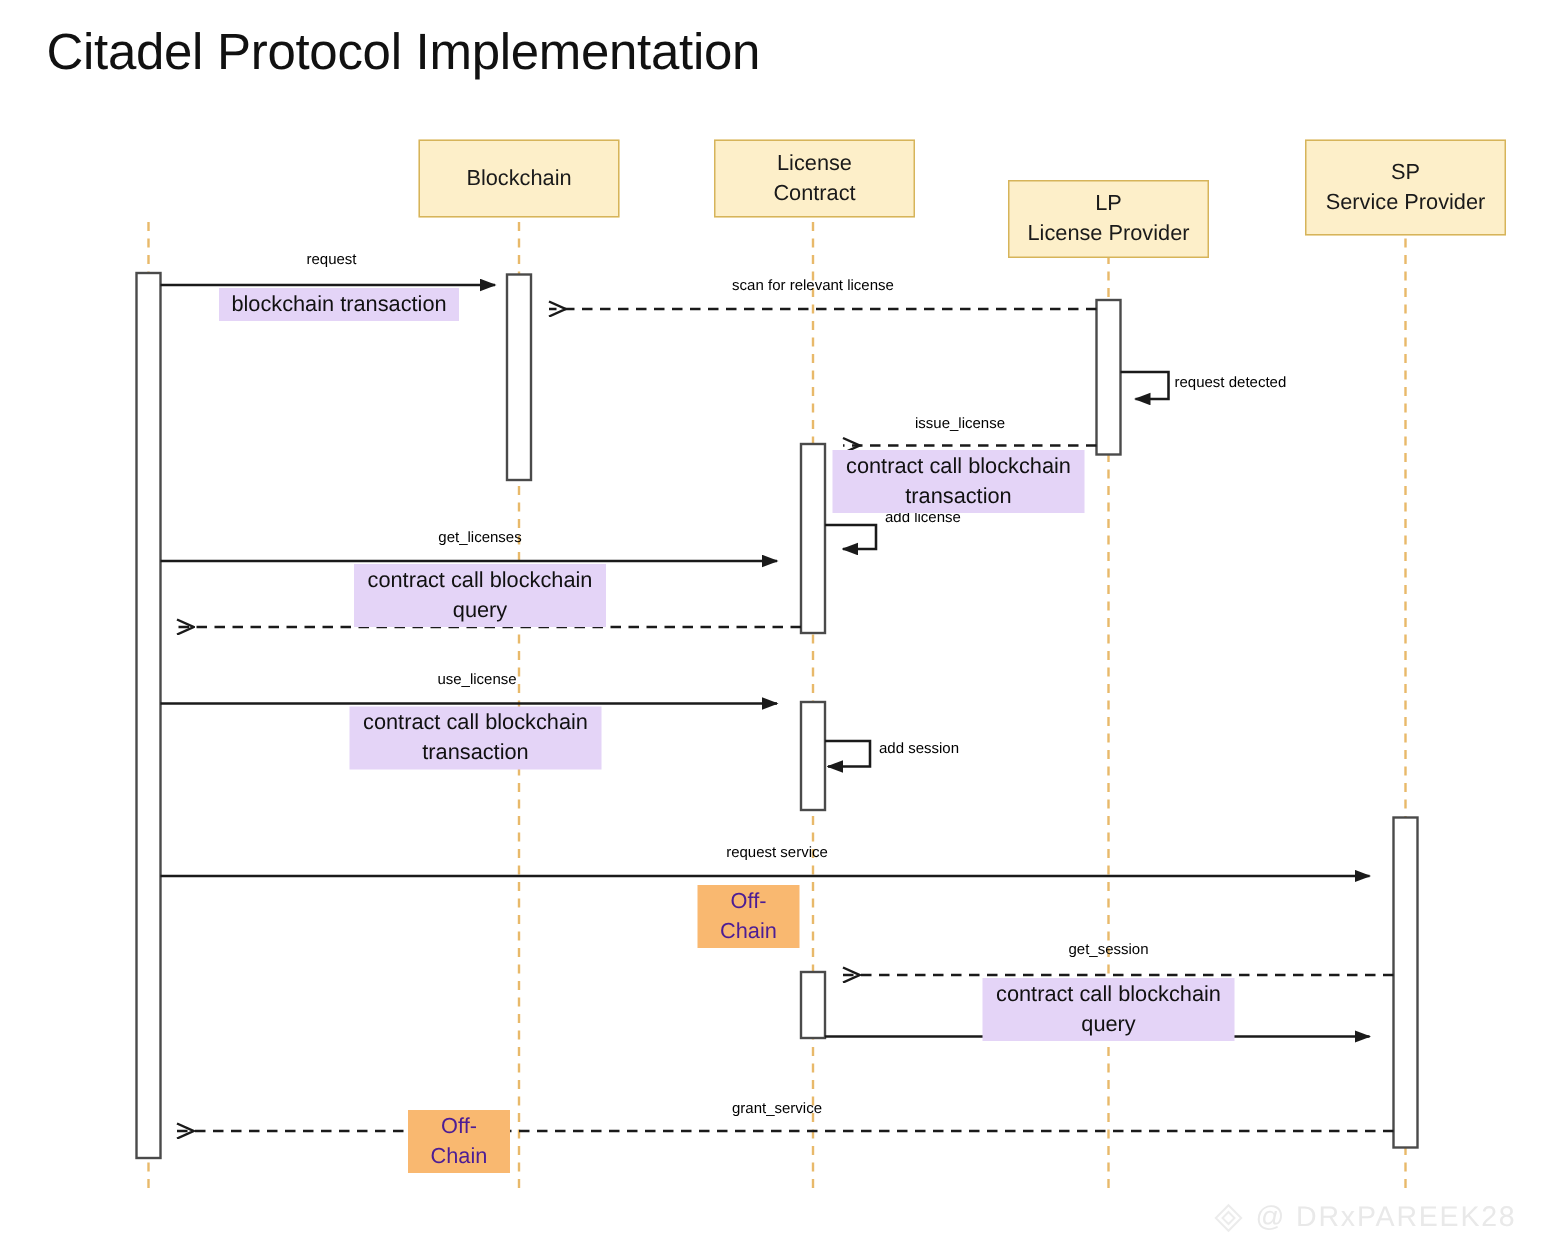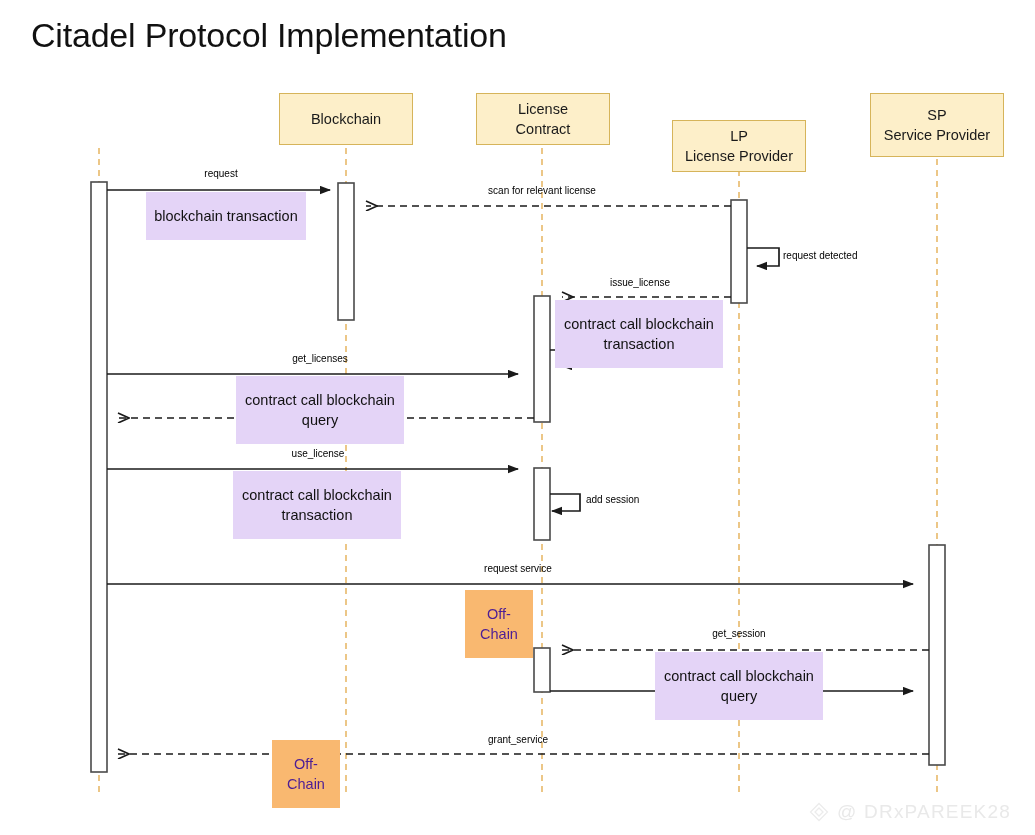--- a/index.html
+++ b/index.html
@@ -56,21 +56,21 @@
     transform: translateX(-50%);
   }
   .msg-label.left-anchor { transform: none; }
   .note {
     position: absolute;
     font-size: 14.5px;
     line-height: 20px;
     text-align: center;
     white-space: pre-line;
     transform: translateX(-50%);
-    padding: 14px 4px;
+    padding: 1px 4px;
     box-sizing: border-box;
   }
   .note.purple { background: #e4d4f7; color: #111111; }
   .note.orange { background: #f9b870; color: #4c1d95; }
   #watermark {
     position: absolute;
     right: 24px;
     bottom: 12px;
     display: flex;
     align-items: center;

